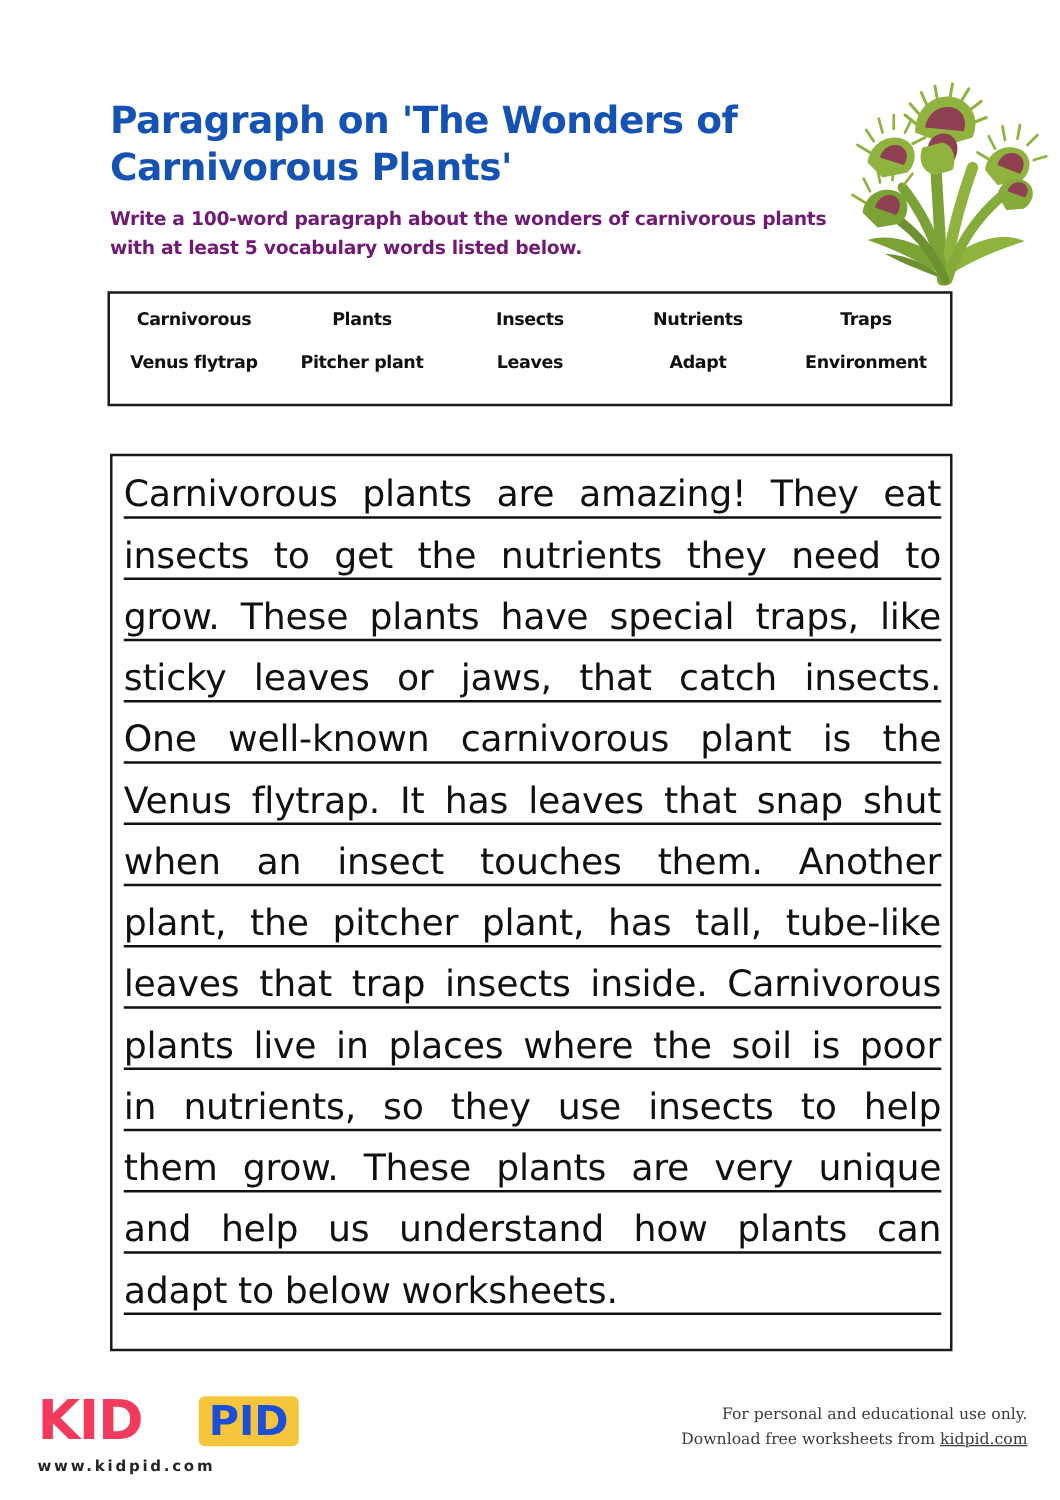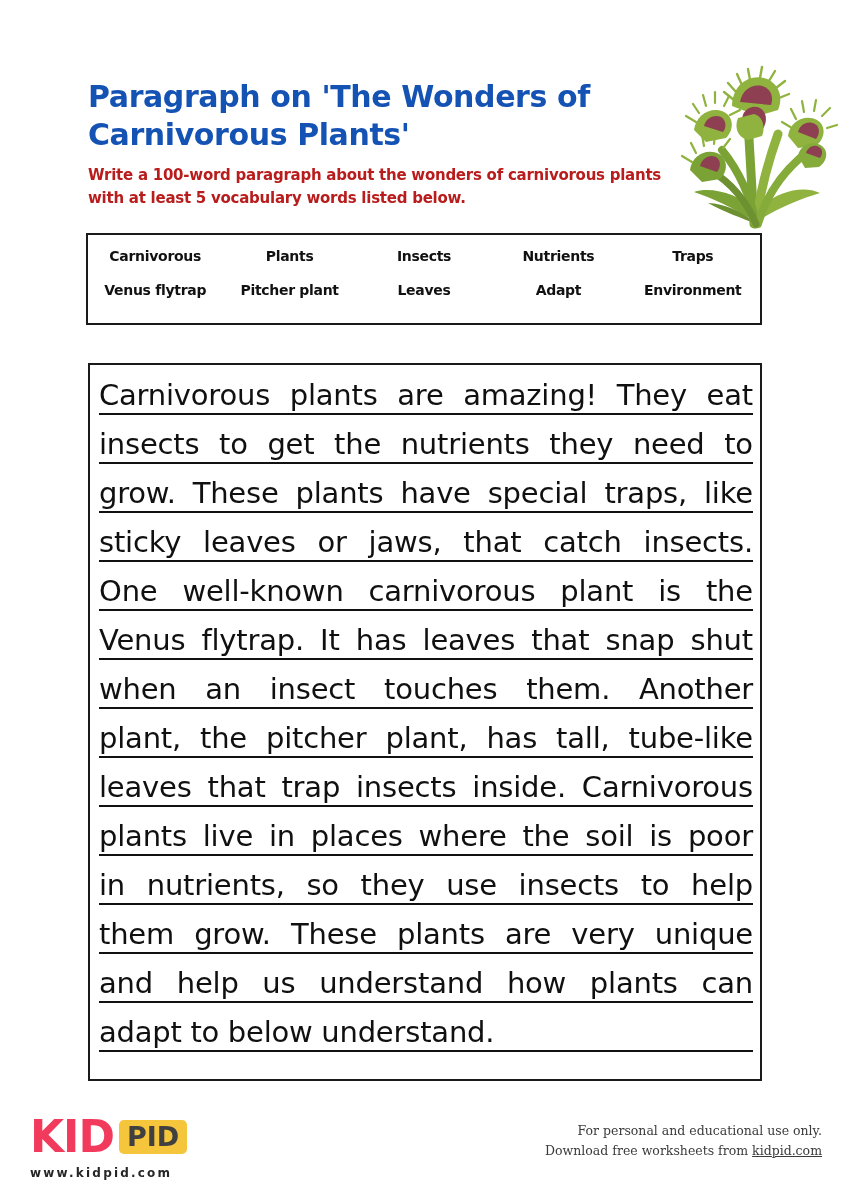--- a/index.html
+++ b/index.html
@@ -37,21 +37,21 @@
     color: #1452b3;
     letter-spacing: -0.4px;
     margin: 0 0 10px 0;
     max-width: 580px;
   }
   .worksheet-instructions {
     font-family: "DejaVu Sans", sans-serif;
     font-size: 15px;
     font-weight: 700;
     line-height: 1.55;
-    color: #b91c1c;
+    color: #701a75;
     letter-spacing: -0.25px;
     margin: 0;
     max-width: 585px;
   }
 
   
   .plant-art {
     position: absolute;
     left: 672px;
     top: 58px;
@@ -153,28 +153,29 @@
   .logo-kid {
     font-family: "DejaVu Sans", sans-serif;
     font-size: 44px;
     font-weight: 700;
     color: #f23a5c;
     letter-spacing: -1px;
     line-height: 1;
   }
   .logo-pid {
     font-family: "DejaVu Sans", sans-serif;
-    font-size: 27px;
-    font-weight: 700;
-    color: #404040;
+    font-size: 33px;
+    font-weight: 700;
+    color: #1d4ed8;
     background: #f5c63c;
     border-radius: 5px;
     padding: 3px 8px 4px 8px;
     letter-spacing: 0px;
     line-height: 1;
+    margin-left: 40px;
   }
   .logo-url {
     font-family: "DejaVu Sans", sans-serif;
     font-size: 12px;
     font-weight: 700;
     color: #262626;
     letter-spacing: 2.2px;
     margin-top: 7px;
   }
   .footer-note {
@@ -408,21 +409,21 @@
           <span class="w">us</span>
           <span class="w">understand</span>
           <span class="w">how</span>
           <span class="w">plants</span>
           <span class="w">can</span>
         </div>
         <div class="answer-line last">
           <span class="w">adapt</span>
           <span class="w">to</span>
           <span class="w">below</span>
-          <span class="w">understand.</span>
+          <span class="w">worksheets.</span>
         </div>
       </div>
   </div>
 
   <div class="footer-logo">
     <div class="logo-row">
       <span class="logo-kid">KID</span>
       <span class="logo-pid">PID</span>
     </div>
     <div class="logo-url">www.kidpid.com</div>

